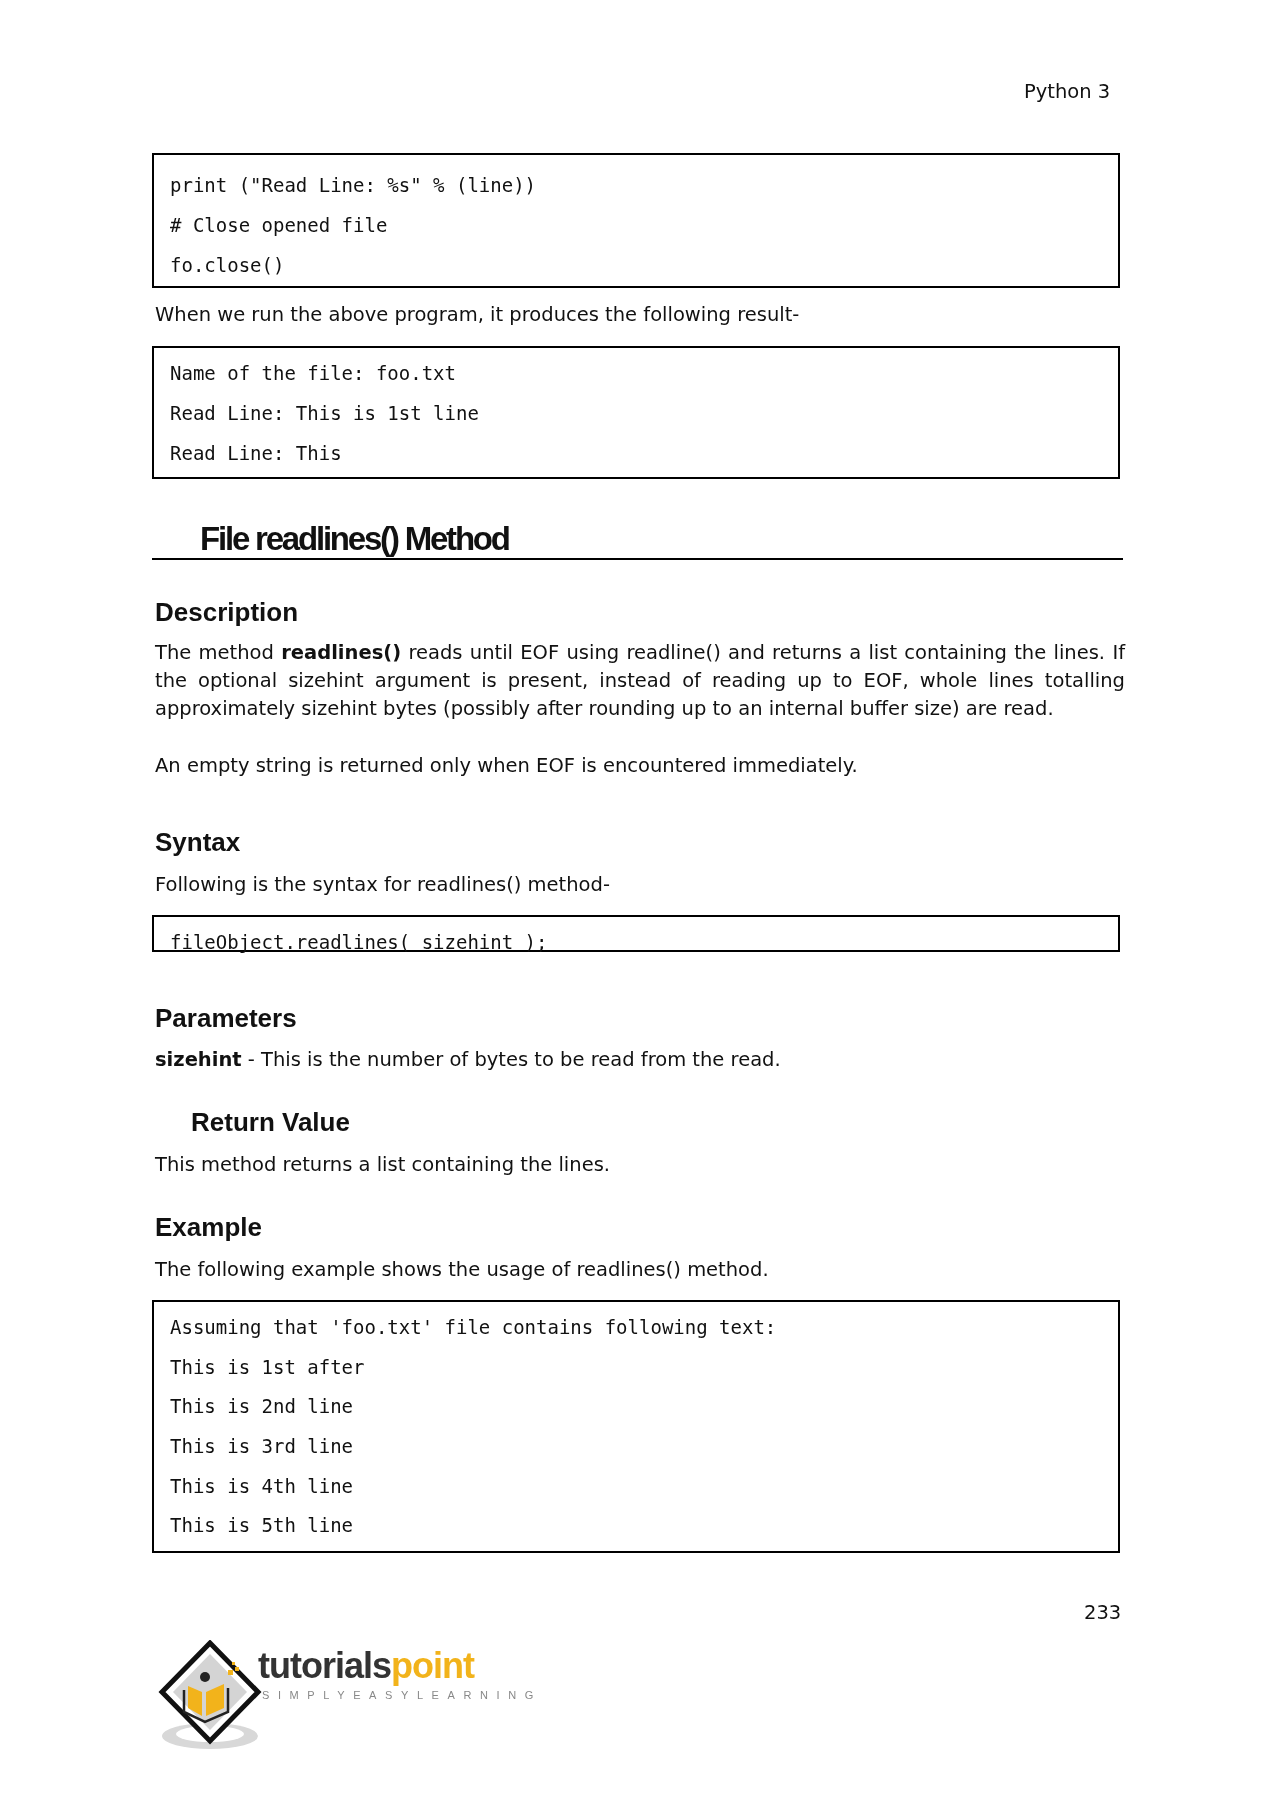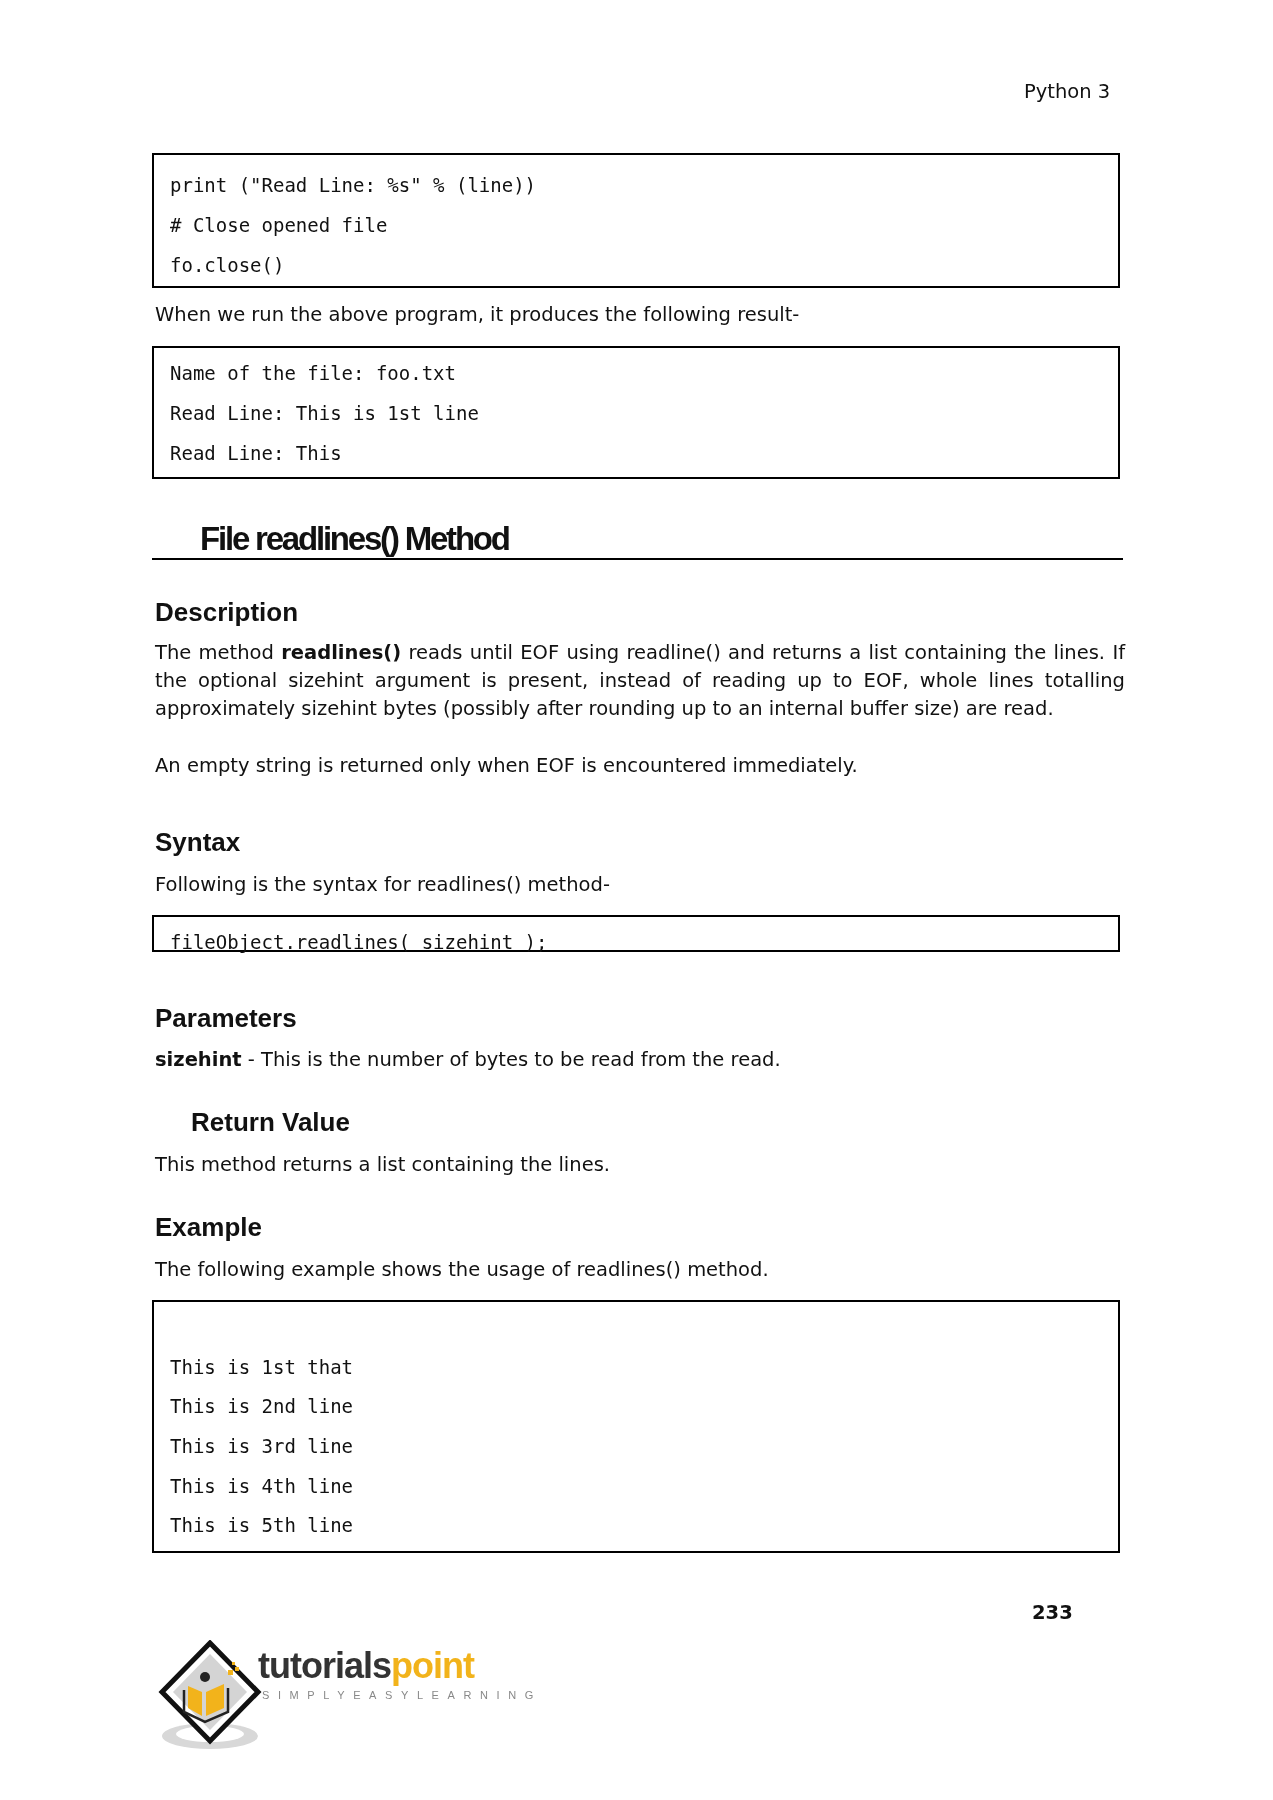--- a/index.html
+++ b/index.html
@@ -51,28 +51,29 @@
 
 <div class="abs h2" style="left:155px; top:1003px;">Parameters</div>
 <div class="abs body-text" style="left:155px; top:1046px;"><b>sizehint</b><span> - This is the number of bytes to be read from the read.</span></div>
 
 <div class="abs h2" style="left:155px; top:1107px;margin-left:36px;">Return Value</div>
 <div class="abs body-text" style="left:155px; top:1151px;">This method returns a list containing the lines.</div>
 
 <div class="abs h2" style="left:155px; top:1212px;">Example</div>
 <div class="abs body-text" style="left:155px; top:1256px;">The following example shows the usage of readlines() method.</div>
 <div class="codebox" style="top:1300px; height:253px;">
-  <div class="line mono" style="top:54px;">This is 1st that</div>
+  <div class="line mono" style="top:14px;">Assuming that 'foo.txt' file contains following text:</div>
+  <div class="line mono" style="top:54px;">This is 1st after</div>
   <div class="line mono" style="top:93px;">This is 2nd line</div>
   <div class="line mono" style="top:133px;">This is 3rd line</div>
   <div class="line mono" style="top:173px;">This is 4th line</div>
   <div class="line mono" style="top:212px;">This is 5th line</div>
 </div>
 
-<div class="abs body-text" style="left:1032px; top:1599px;font-weight:bold;">233</div>
+<div class="abs body-text" style="left:1084px; top:1599px;">233</div>
 
 <div class="abs" style="left:150px; top:1622px; width:370px; height:112px;">
   <svg width="120" height="112" viewBox="0 0 120 112">
     <ellipse cx="52" cy="96" rx="48" ry="13" fill="#d8d8d8"></ellipse>
     <ellipse cx="52" cy="94" rx="34" ry="8" fill="#ffffff"></ellipse>
     <polygon points="52,3 100,52 52,101 4,52" fill="#ffffff" stroke="#111" stroke-width="5"></polygon>
     <polygon points="52,14 89,52 52,90 15,52" fill="#d4d4d4"></polygon>
     <circle cx="47" cy="37" r="5" fill="#222"></circle>
     <path d="M30 46 L44 52 L44 76 L30 68 Z" fill="#f2b31b"></path>
     <path d="M48 52 L66 44 L66 68 L48 76 Z" fill="#f2b31b"></path>

